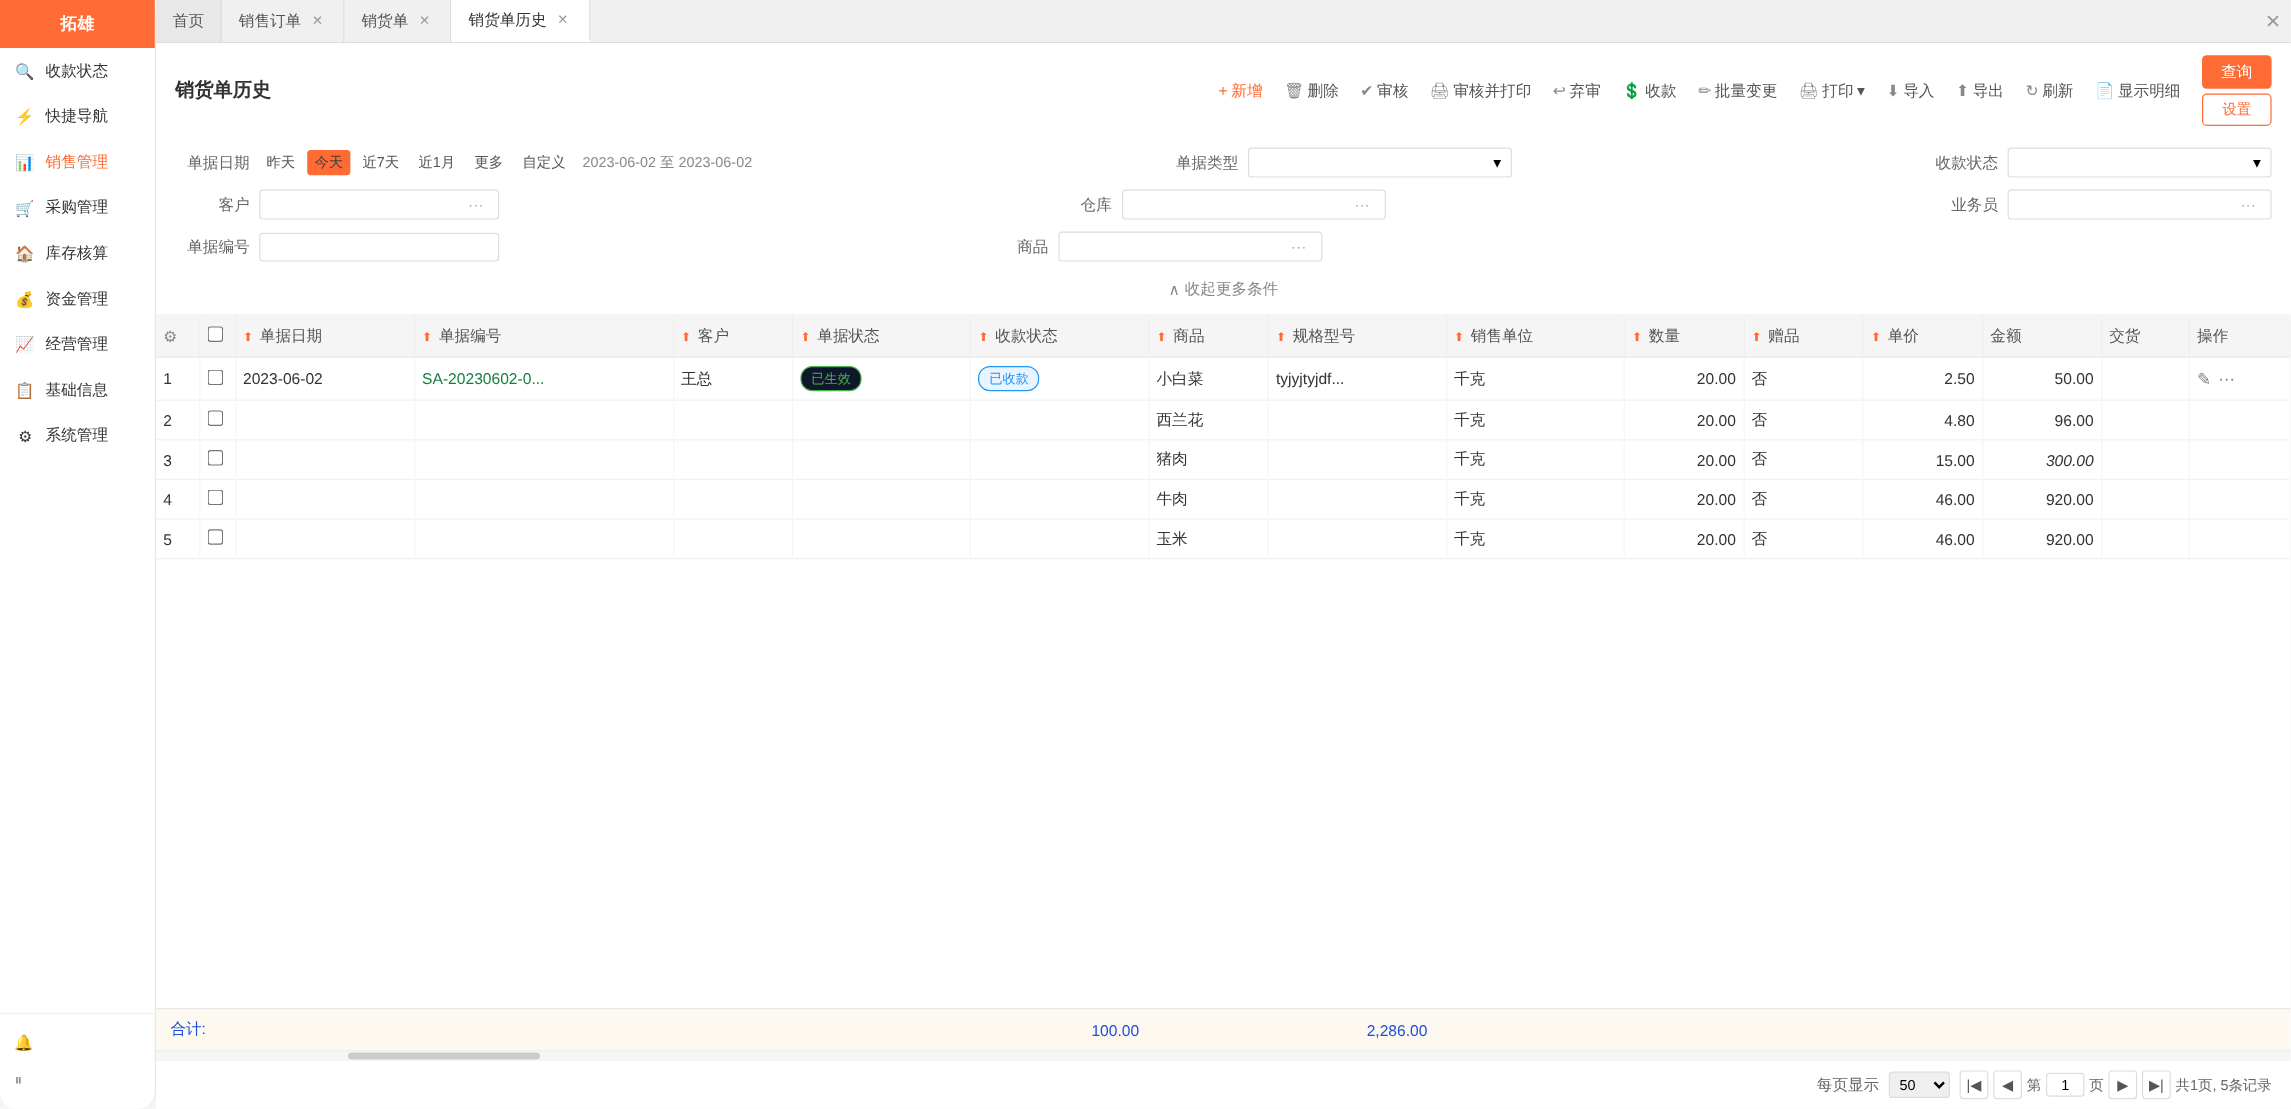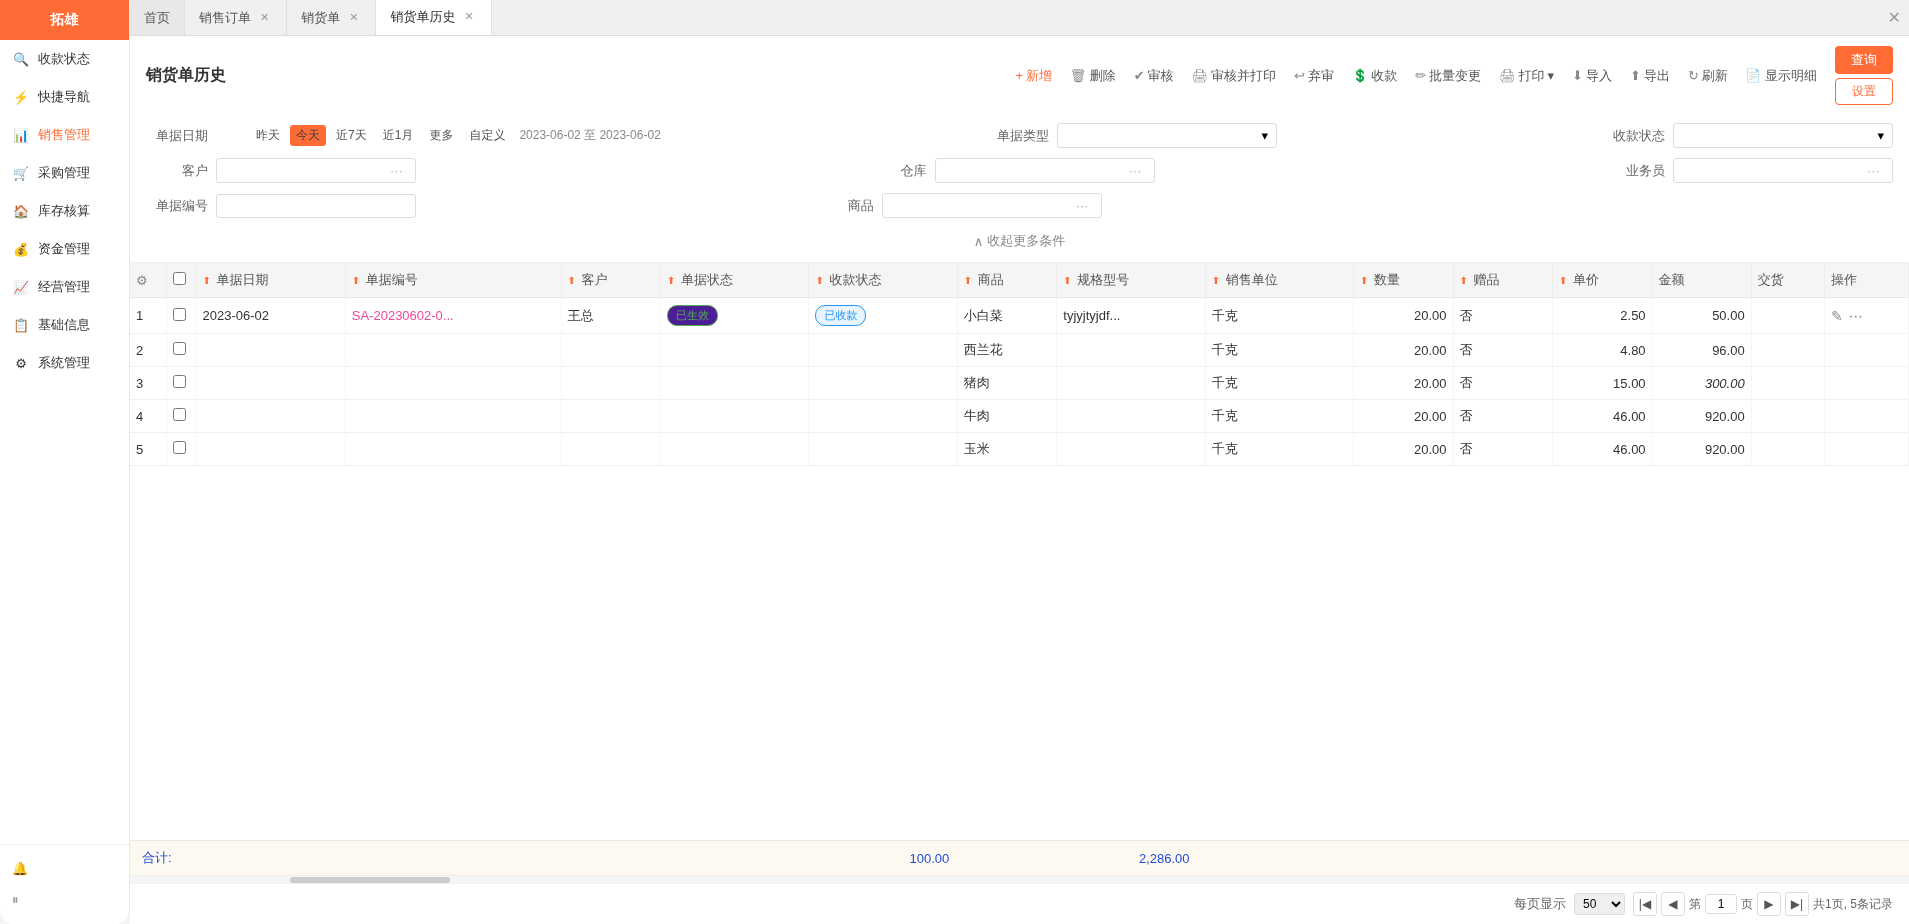--- a/index.html
+++ b/index.html
@@ -167,21 +167,20 @@
       min-width: 70px;
       text-align: right;
       padding-right: 8px;
       flex-shrink: 0;
     }
     .filter-date-options {
       display: flex;
       align-items: center;
       gap: 4px;
       margin-right: 8px;
-      margin-left: 34px;
     }
     .date-opt {
       padding: 2px 6px;
       cursor: pointer;
       color: #555;
       border-radius: 3px;
       font-size: 12px;
     }
     .date-opt.active {
       background: #ff6b35;
@@ -261,23 +260,23 @@
       color: #333;
       border-right: 1px solid #f5f5f5;
       white-space: nowrap;
     }
     .status-badge {
       display: inline-block;
       padding: 2px 8px;
       border-radius: 10px;
       font-size: 11px;
     }
-    .badge-active { background: #4c1d95; color: #4caf50; border: 1px solid #4caf50; }
+    .badge-active { background: #0f172a; color: #4caf50; border: 1px solid #4caf50; }
     .badge-paid { background: #e8f4ff; color: #2196f3; border: 1px solid #2196f3; }
-    .link-text { color: #ec4899; cursor: pointer; }
+    .link-text { color: #15803d; cursor: pointer; }
     .action-icons { display: flex; gap: 6px; }
     .action-icon { cursor: pointer; color: #888; font-size: 14px; }
     .settings-gear { cursor: pointer; color: #888; }
 
     
     .table-footer {
       background: #fdf8f0;
       border-top: 1px solid #e8e8e8;
       display: flex;
       align-items: center;

